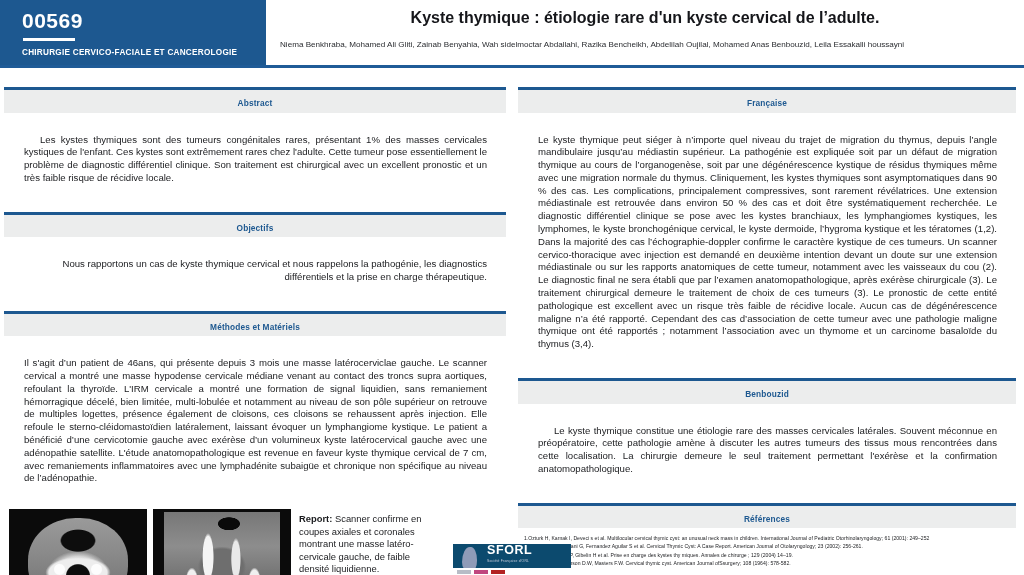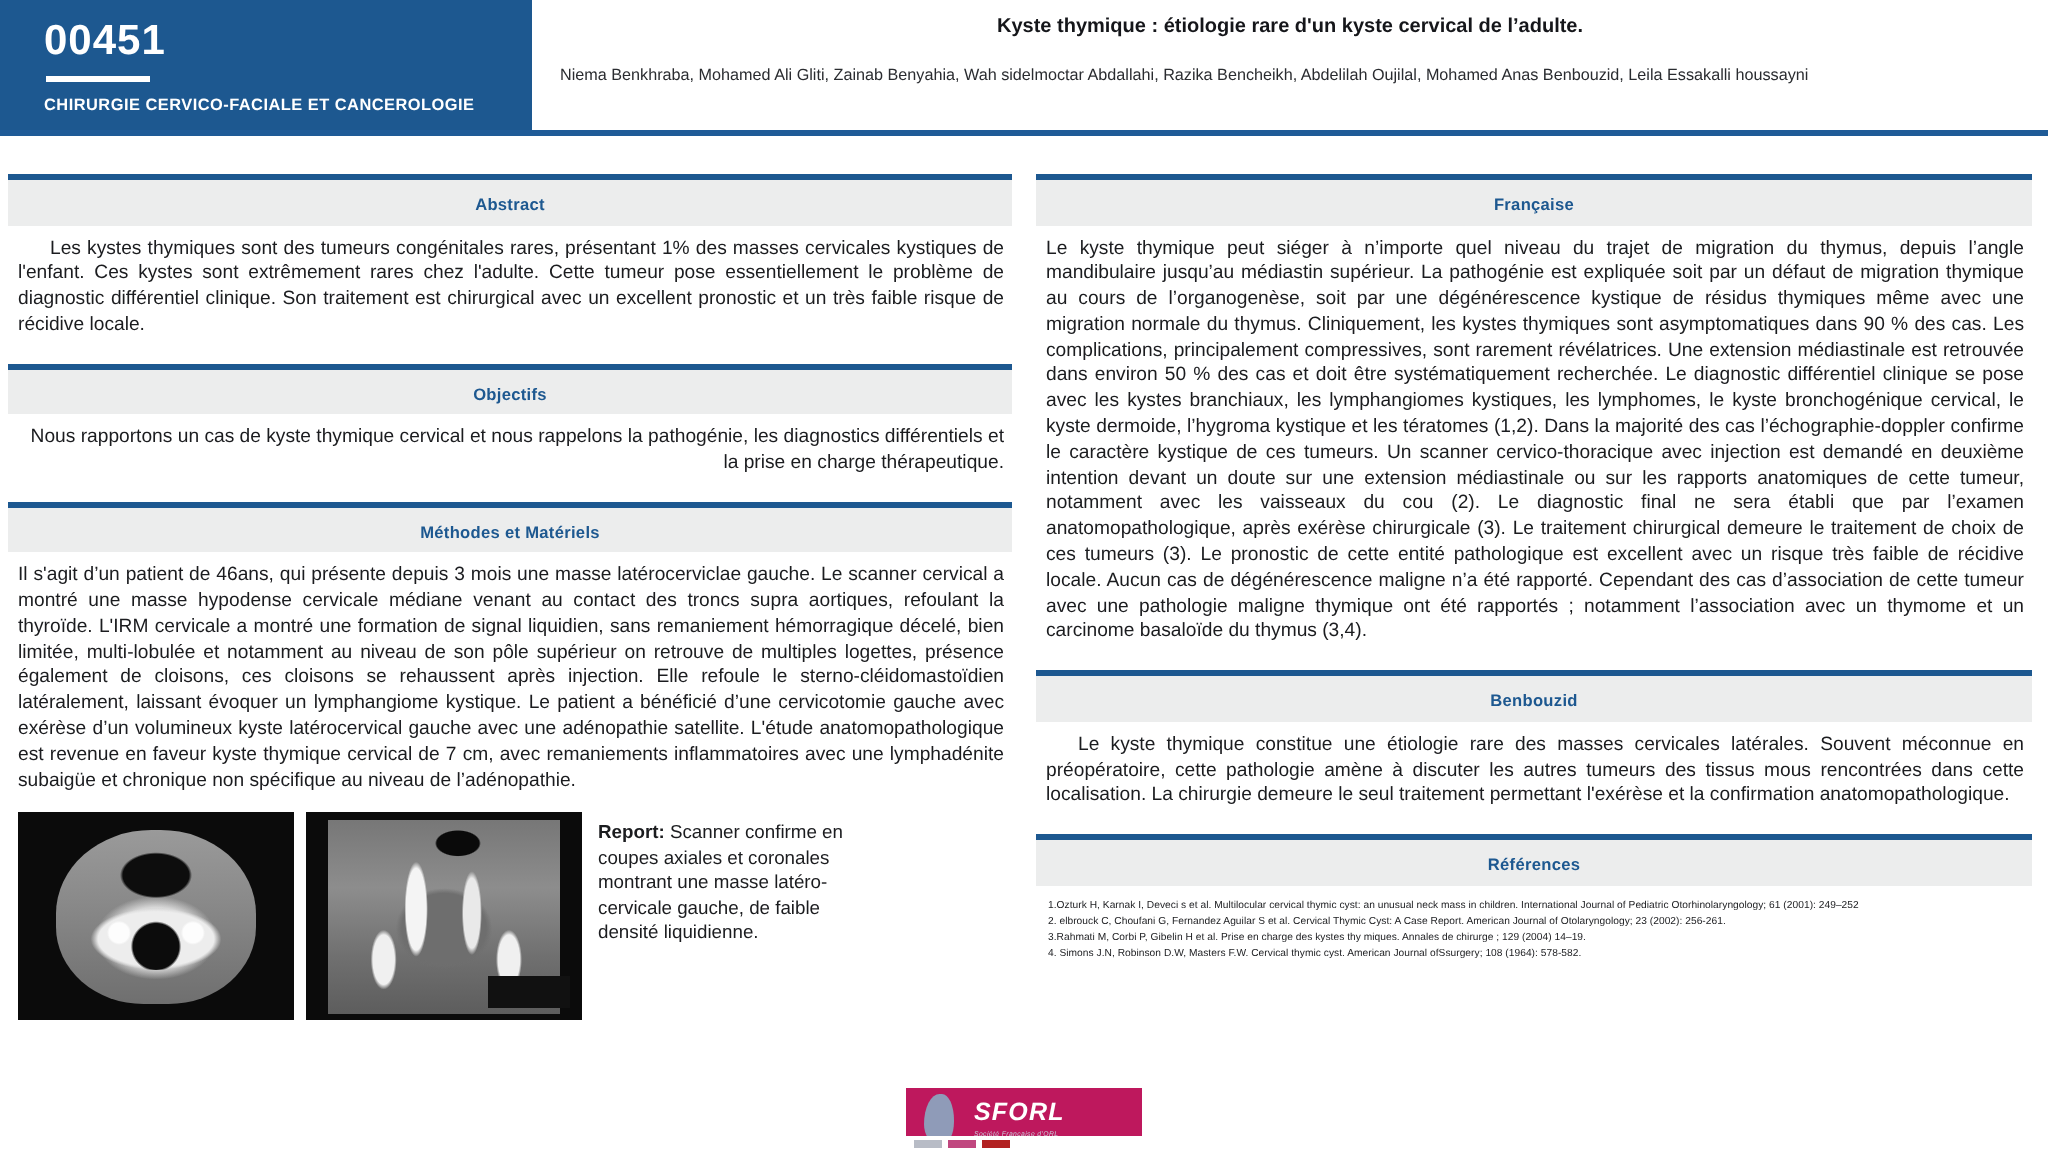--- a/index.html
+++ b/index.html
@@ -56,21 +56,21 @@
   }
   .head-main {
     flex: 1 1 auto;
     padding: 6px 14px 4px 14px;
     display: flex;
     flex-direction: column;
     justify-content: flex-start;
     overflow: hidden;
   }
   .poster-title {
-    font-size: 10px;
+    font-size: 16px;
     font-weight: bold;
     color: #15161a;
     text-align: center;
     line-height: 1.2;
     margin: 2px 0 0 0;
   }
   .authors {
     font-size: 8.1px;
     color: #2a2c30;
     line-height: 1.42;
@@ -109,21 +109,21 @@
     color: #1d5890;
     letter-spacing: 0.15px;
   }
   .sec-body {
     font-size: 9.6px;
     color: #1b1c1f;
     line-height: 1.335;
     text-align: justify;
     padding: 6px 4px 5px 5px;
   }
-  .sec-body p { margin: 0; }
+  .sec-body p { margin: 15px; }
   .sec-body p.lead { text-indent: 16px; }
   .sec-body.center-narrow { text-align: right; padding-left: 8px; }
 
   
   .figure-row {
     display: flex;
     align-items: flex-start;
     gap: 8px;
     padding: 4px 4px 0 5px;
   }
@@ -212,26 +212,24 @@
     left: 0; bottom: 0;
     width: 1024px;
     height: 34px;
     display: flex;
     align-items: flex-end;
     justify-content: center;
   }
   .logo-box {
     width: 118px;
     height: 31px;
-    background: #be185d;
-    display: flex;
-    align-items: center;
-    position: relative;
-    overflow: hidden;
-    font-style: italic;
+    background: #0c4a6e;
+    display: flex;
+    position: relative;
+    overflow: hidden;
   }
   .logo-face {
     width: 34px; height: 31px;
     position: relative;
     flex: 0 0 auto;
   }
   .logo-face::before {
     content: "";
     position: absolute;
     left: 9px; top: 3px;
@@ -266,21 +264,21 @@
   .logo-chip.pink { background: #c0477f; }
   .logo-chip.red { background: #b22222; }
 </style>
 </head>
 <body>
 
 <div class="poster">
 
   <div class="header">
     <div class="badge">
-      <div class="badge-number">00451</div>
+      <div class="badge-number">00569</div>
       <div class="badge-rule"></div>
       <div class="badge-dept">CHIRURGIE CERVICO-FACIALE ET CANCEROLOGIE</div>
     </div>
     <div class="head-main">
       <div class="poster-title">Kyste thymique : étiologie rare d'un kyste cervical de l’adulte.</div>
       <div class="authors">Niema Benkhraba, Mohamed Ali Gliti, Zainab Benyahia, Wah sidelmoctar Abdallahi, Razika Bencheikh, Abdelilah Oujilal, Mohamed Anas Benbouzid, Leila Essakalli houssayni</div>
     </div>
   </div>
 
   <div class="columns">

